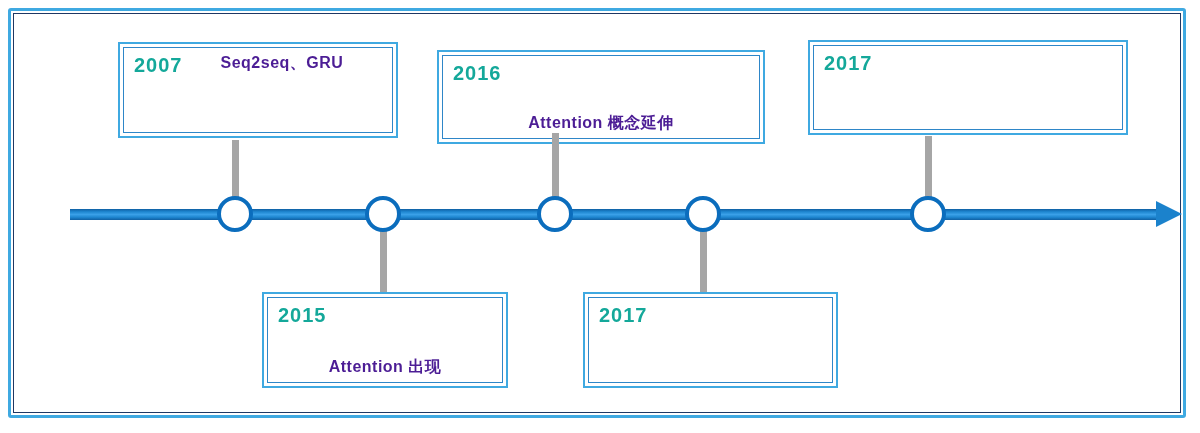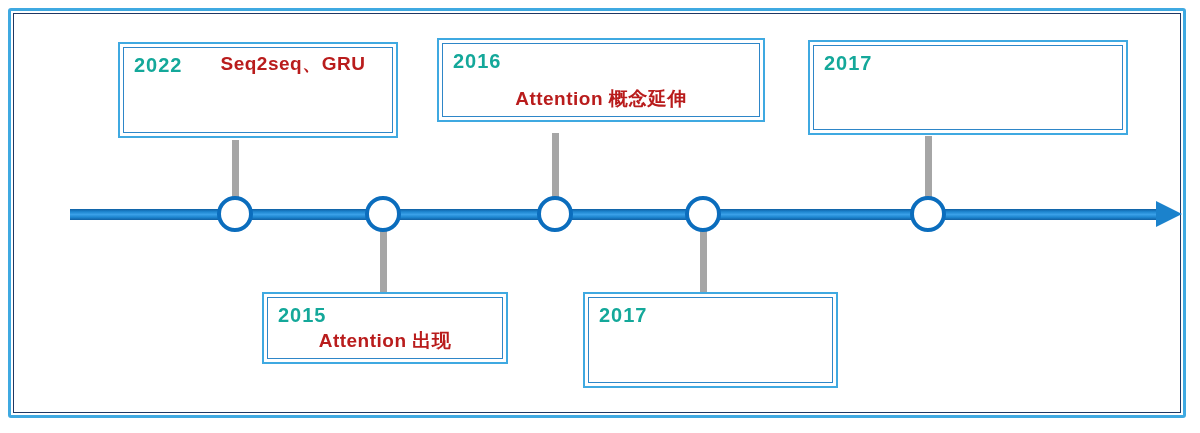--- a/index.html
+++ b/index.html
@@ -20,21 +20,21 @@
     border:2px solid #3fa9e1;
     box-shadow:inset 0 0 0 3px #ffffff, inset 0 0 0 4px #2e86c8;
     background:#ffffff;
     padding:10px 14px;
   }
   .year{
     color:#14a89a;font-size:20px;font-weight:800;letter-spacing:1px;
     line-height:1.1;
   }
   .event-label{
-    color:#b91c1c;font-size:19px;font-weight:bold;letter-spacing:0.5px;
+    color:#4c1d95;font-size:16px;font-weight:bold;letter-spacing:0.5px;
     line-height:1.1;white-space:nowrap;
   }
   .row{display:flex;align-items:flex-start;}
   .label-inline-1{margin-left:38px;}
   .label-inline-2{margin-left:22px;}
   .label-bottom{
     position:absolute;left:0;right:0;bottom:10px;text-align:center;
   }
   
   .tl-line{
@@ -73,37 +73,37 @@
   <div class="stub" style="left:925px;top:136px;height:62px;"></div>
 
   <div class="node" style="left:217px;"></div>
   <div class="node" style="left:365px;"></div>
   <div class="node" style="left:537px;"></div>
   <div class="node" style="left:685px;"></div>
   <div class="node" style="left:910px;"></div>
 
   <div class="event-box" style="left:118px;top:42px;width:280px;height:96px;">
     <div class="row">
-      <span class="year">2022</span>
+      <span class="year">2007</span>
       <span class="event-label label-inline-1">Seq2seq、GRU</span>
     </div>
   </div>
 
-  <div class="event-box" style="left:437px;top:38px;width:328px;height:84px;">
+  <div class="event-box" style="left:437px;top:50px;width:328px;height:94px;">
     <span class="year">2016</span>
     <div class="event-label label-bottom">Attention 概念延伸</div>
   </div>
 
   <div class="event-box" style="left:808px;top:40px;width:320px;height:95px;">
     <div class="row">
       <span class="year">2017</span>
     </div>
   </div>
 
-  <div class="event-box" style="left:262px;top:292px;width:246px;height:72px;">
+  <div class="event-box" style="left:262px;top:292px;width:246px;height:96px;">
     <span class="year">2015</span>
     <div class="event-label label-bottom">Attention 出现</div>
   </div>
 
   <div class="event-box" style="left:583px;top:292px;width:255px;height:96px;">
     <span class="year">2017</span>
   </div>
 
 </div>
 

